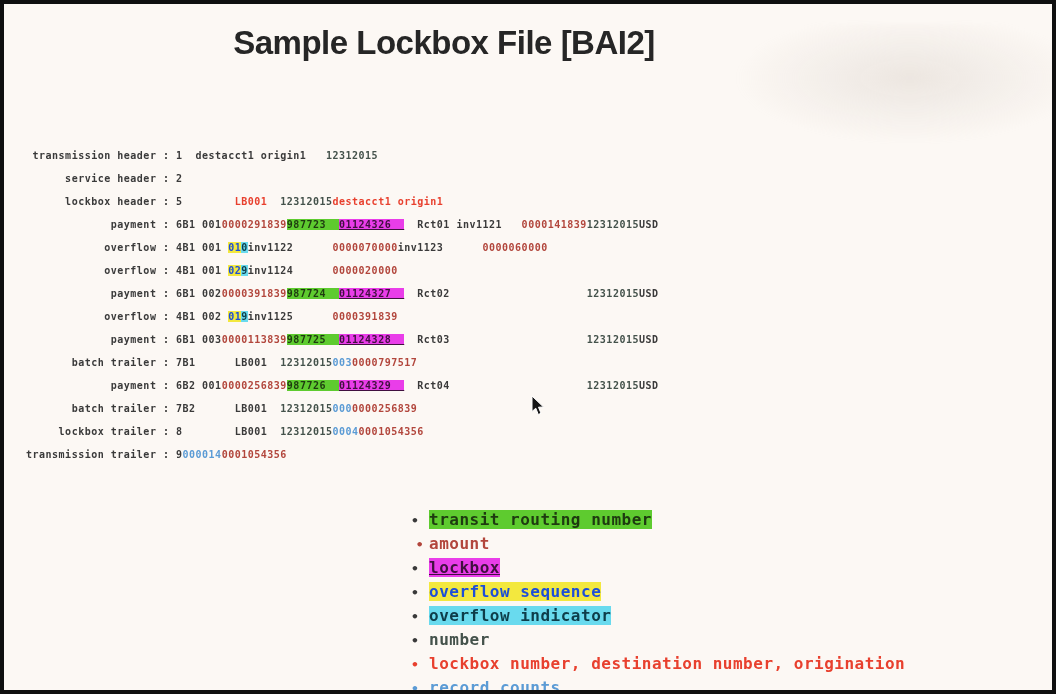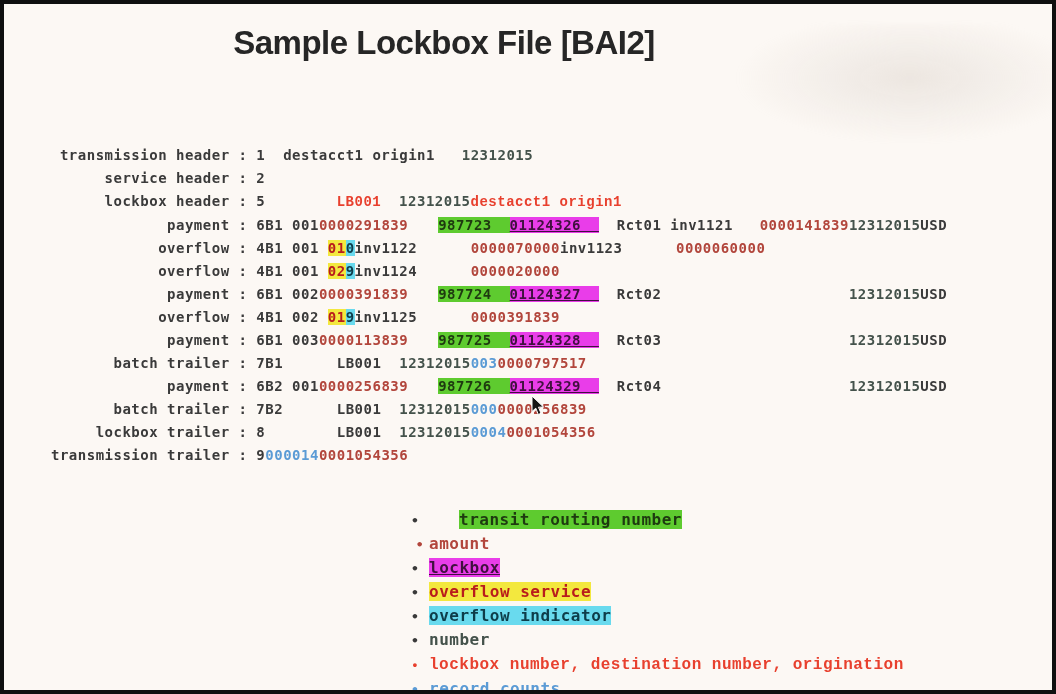--- a/index.html
+++ b/index.html
@@ -22,62 +22,62 @@
   .title{
     position:absolute;top:20px;left:0;width:880px;
     text-align:center;
     font-family:"Liberation Sans","DejaVu Sans",sans-serif;
     font-weight:bold;
     font-size:33px;
     letter-spacing:-0.5px;
     color:#262626;
   }
   .file-block{
-    position:absolute;top:140px;left:47px;
-    font-size:14px;font-weight:bold;
+    position:absolute;top:140px;left:22px;
+    font-size:10px;font-weight:bold;
     letter-spacing:0.5px;
     line-height:23px;
     white-space:pre;
   }
   .file-line{white-space:pre;}
   .legend{
     position:absolute;left:407px;top:504px;
     font-size:16px;font-weight:bold;
     letter-spacing:0.5px;
     line-height:23px;
     list-style:none;margin:0;padding:0;
   }
   .legend li{white-space:pre;}
   .bullet{display:inline-block;width:18px;font-size:13px;}
   .seg-plain,.seg-ink{color:var(--c-ink,#3a3a3a);}
   .seg-date{color:var(--c-date,#44524b);}
   .seg-amount{color:var(--c-amount,#b2463c);text-align:center;}
-  .seg-red{color:var(--c-red,#e8402e);font-family:Liberation Mono, monospace;}
+  .seg-red{color:var(--c-red,#e8402e);}
   .seg-blue{color:var(--c-blue,#5b9bd5);}
-  .seg-hl-green{background:var(--c-green,#5ecb2f);color:#1e3a10;margin-left:30px;}
+  .seg-hl-green{background:var(--c-green,#5ecb2f);color:#1e3a10;}
   .seg-hl-magenta{background:var(--c-magenta,#e93de9);color:#40103f;text-decoration:underline;}
-  .seg-hl-yellow{background:var(--c-yellow,#f3e83e);color:#b91c1c;}
+  .seg-hl-yellow{background:var(--c-yellow,#f3e83e);color:#1d4ed8;}
   .seg-hl-cyan{background:var(--c-cyan,#69daee);color:#0e3d4a;}
   .cursor{position:absolute;left:527px;top:391px;pointer-events:none;}
 </style>
 </head>
 <body>
 
 <div class="screen">
   <div class="smudge"></div>
 
   <div class="title">Sample Lockbox File [BAI2]</div>
 
   <div class="file-block" id="file-block"><div class="file-line"><span class="seg seg-plain"> transmission header : 1  destacct1 origin1   </span><span class="seg seg-date">12312015</span></div><div class="file-line"><span class="seg seg-plain">      service header : 2</span></div><div class="file-line"><span class="seg seg-plain">      lockbox header : 5        </span><span class="seg seg-red">LB001</span><span class="seg seg-plain">  </span><span class="seg seg-date">12312015</span><span class="seg seg-red">destacct1 origin1</span></div><div class="file-line"><span class="seg seg-plain">             payment : 6B1 001</span><span class="seg seg-amount">0000291839</span><span class="seg seg-hl-green">987723  </span><span class="seg seg-hl-magenta">01124326  </span><span class="seg seg-plain">  Rct01 inv1121   </span><span class="seg seg-amount">0000141839</span><span class="seg seg-date">12312015</span><span class="seg seg-plain">USD</span></div><div class="file-line"><span class="seg seg-plain">            overflow : 4B1 001 </span><span class="seg seg-hl-yellow">01</span><span class="seg seg-hl-cyan">0</span><span class="seg seg-plain">inv1122      </span><span class="seg seg-amount">0000070000</span><span class="seg seg-plain">inv1123      </span><span class="seg seg-amount">0000060000</span></div><div class="file-line"><span class="seg seg-plain">            overflow : 4B1 001 </span><span class="seg seg-hl-yellow">02</span><span class="seg seg-hl-cyan">9</span><span class="seg seg-plain">inv1124      </span><span class="seg seg-amount">0000020000</span></div><div class="file-line"><span class="seg seg-plain">             payment : 6B1 002</span><span class="seg seg-amount">0000391839</span><span class="seg seg-hl-green">987724  </span><span class="seg seg-hl-magenta">01124327  </span><span class="seg seg-plain">  Rct02                     </span><span class="seg seg-date">12312015</span><span class="seg seg-plain">USD</span></div><div class="file-line"><span class="seg seg-plain">            overflow : 4B1 002 </span><span class="seg seg-hl-yellow">01</span><span class="seg seg-hl-cyan">9</span><span class="seg seg-plain">inv1125      </span><span class="seg seg-amount">0000391839</span></div><div class="file-line"><span class="seg seg-plain">             payment : 6B1 003</span><span class="seg seg-amount">0000113839</span><span class="seg seg-hl-green">987725  </span><span class="seg seg-hl-magenta">01124328  </span><span class="seg seg-plain">  Rct03                     </span><span class="seg seg-date">12312015</span><span class="seg seg-plain">USD</span></div><div class="file-line"><span class="seg seg-plain">       batch trailer : 7B1      LB001  </span><span class="seg seg-date">12312015</span><span class="seg seg-blue">003</span><span class="seg seg-amount">0000797517</span></div><div class="file-line"><span class="seg seg-plain">             payment : 6B2 001</span><span class="seg seg-amount">0000256839</span><span class="seg seg-hl-green">987726  </span><span class="seg seg-hl-magenta">01124329  </span><span class="seg seg-plain">  Rct04                     </span><span class="seg seg-date">12312015</span><span class="seg seg-plain">USD</span></div><div class="file-line"><span class="seg seg-plain">       batch trailer : 7B2      LB001  </span><span class="seg seg-date">12312015</span><span class="seg seg-blue">000</span><span class="seg seg-amount">0000256839</span></div><div class="file-line"><span class="seg seg-plain">     lockbox trailer : 8        LB001  </span><span class="seg seg-date">12312015</span><span class="seg seg-blue">0004</span><span class="seg seg-amount">0001054356</span></div><div class="file-line"><span class="seg seg-plain">transmission trailer : 9</span><span class="seg seg-blue">000014</span><span class="seg seg-amount">0001054356</span></div></div>
 
   <ul class="legend" id="legend-list">
       <li><span class="bullet seg-ink">•</span><span class="seg seg-hl-green">transit routing number</span></li>
       <li><span class="bullet seg-amount">•</span><span class="seg seg-amount">amount</span></li>
       <li><span class="bullet seg-ink">•</span><span class="seg seg-hl-magenta">lockbox</span></li>
-      <li><span class="bullet seg-ink">•</span><span class="seg seg-hl-yellow">overflow service</span></li>
+      <li><span class="bullet seg-ink">•</span><span class="seg seg-hl-yellow">overflow sequence</span></li>
       <li><span class="bullet seg-ink">•</span><span class="seg seg-hl-cyan">overflow indicator</span></li>
       <li><span class="bullet seg-ink">•</span><span class="seg seg-date">number</span></li>
       <li><span class="bullet seg-red">•</span><span class="seg seg-red">lockbox number, destination number, origination</span></li>
       <li><span class="bullet seg-blue">•</span><span class="seg seg-blue">record counts</span></li>
     </ul>
 
   <div class="cursor">
     <svg width="16" height="22" viewBox="0 0 16 22">
       <path d="M1 1 L1 16.5 L4.8 13.2 L7.3 19.5 L10 18.3 L7.5 12.2 L12.5 12 Z" fill="#151515" stroke="#ffffff" stroke-width="1"></path>
     </svg>

